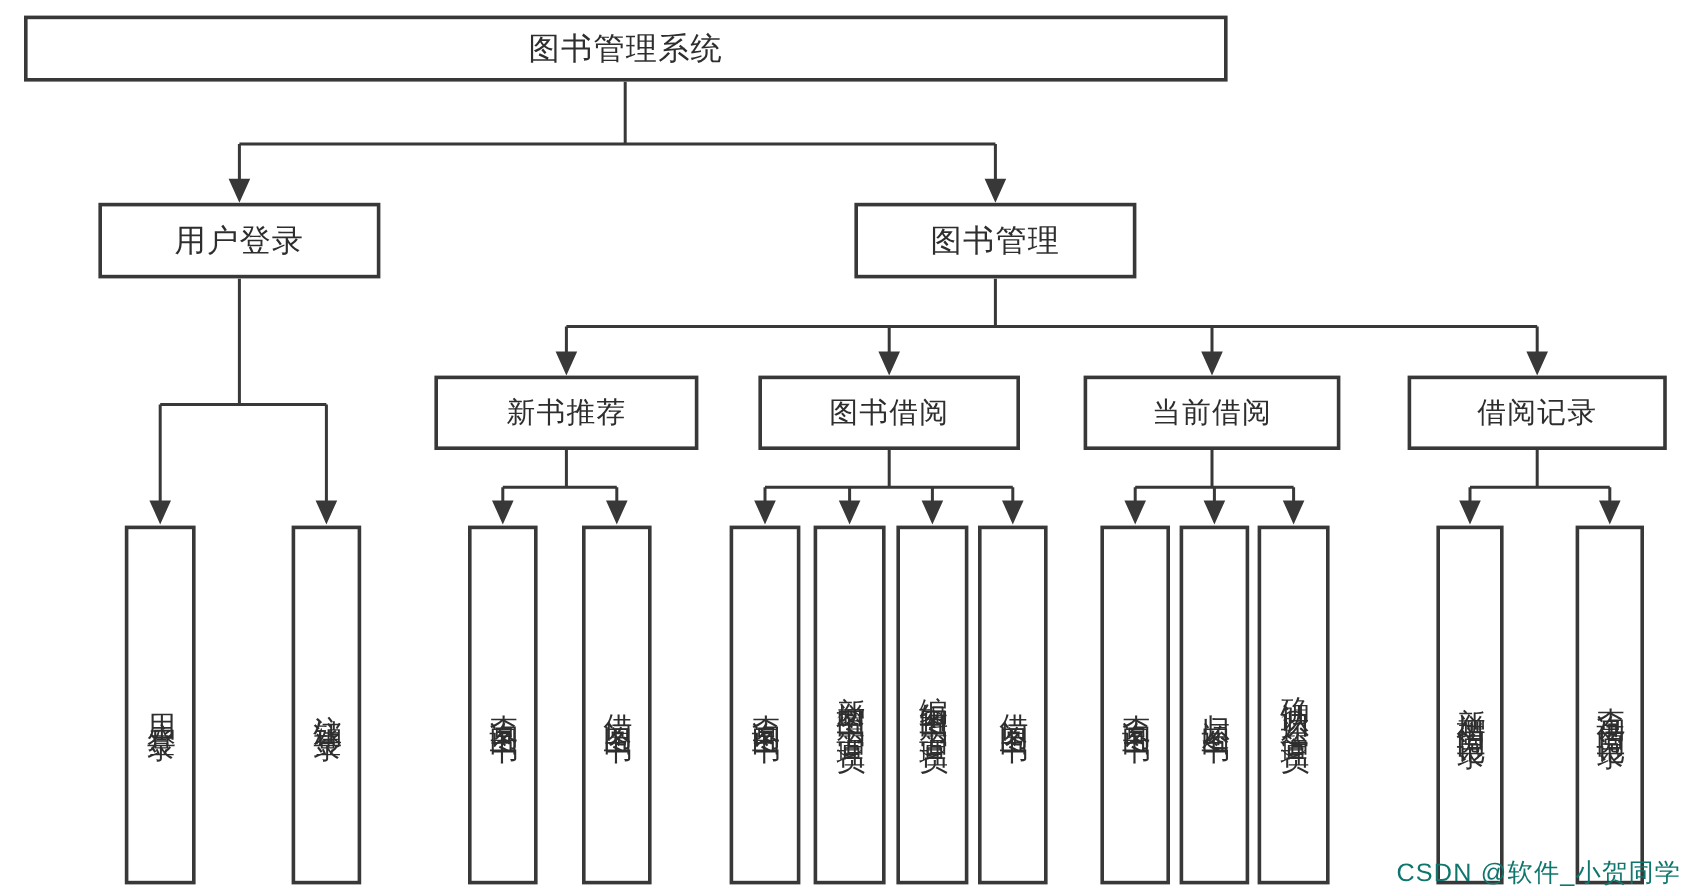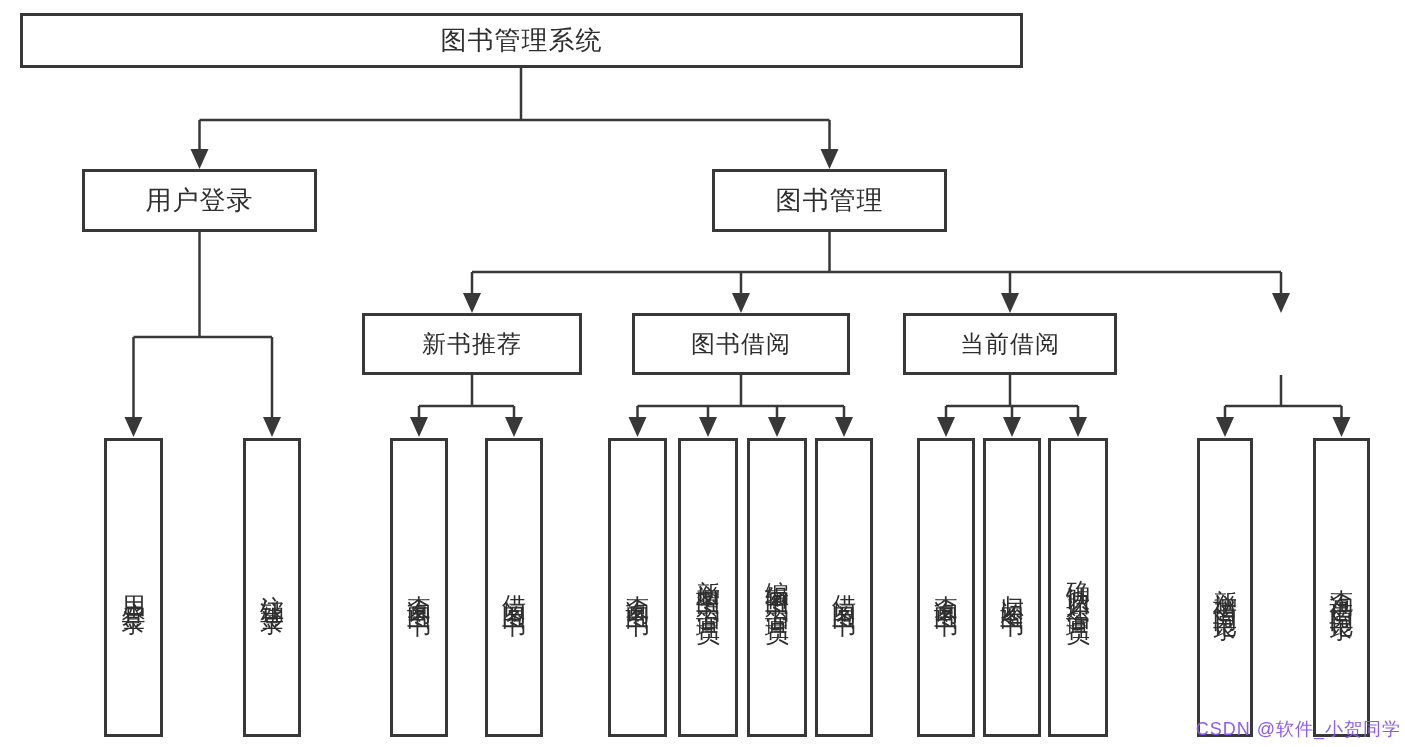--- a/index.html
+++ b/index.html
@@ -36,22 +36,22 @@
     writing-mode: vertical-rl;
     text-orientation: mixed;
     letter-spacing: 6px;
     line-height: 1;
     white-space: nowrap;
   }
   .watermark {
     position: absolute;
     right: 4px;
     bottom: 6px;
-    font-size: 18px;
-    color: #8b5cf6;
+    font-size: 21px;
+    color: #0f766e;
     z-index: 5;
     letter-spacing: 1px;
     white-space: nowrap;
     margin-left: 20px;
   }
 </style>
 </head>
 <body>
 
 <div id="stage">
@@ -89,20 +89,23 @@
 
   <div class="node lvl2" style="left:712px; top:169px; width:235px; height:63px;">
     <span>图书管理</span>
   </div>
   <div class="node lvl3" style="left:903px; top:313px; width:214px; height:62px;">
     <span>当前借阅</span>
   </div>
   <div class="node lvl3" style="left:632px; top:313px; width:218px; height:62px;">
     <span>图书借阅</span>
   </div>
+  <div class="node lvl3" style="left:1173px; top:313px; width:216px; height:62px;">
+    <span>借阅记录</span>
+  </div>
 
   <div class="node leaf" style="left:104px; top:438px; width:59px; height:299px;">
     <span class="vtext">用户登录</span>
   </div>
   <div class="node leaf" style="left:243px; top:438px; width:58px; height:299px;">
     <span class="vtext">注销登录</span>
   </div>
 
   <div class="node leaf" style="left:390px; top:438px; width:58px; height:299px;">
     <span class="vtext">查询图书</span>

